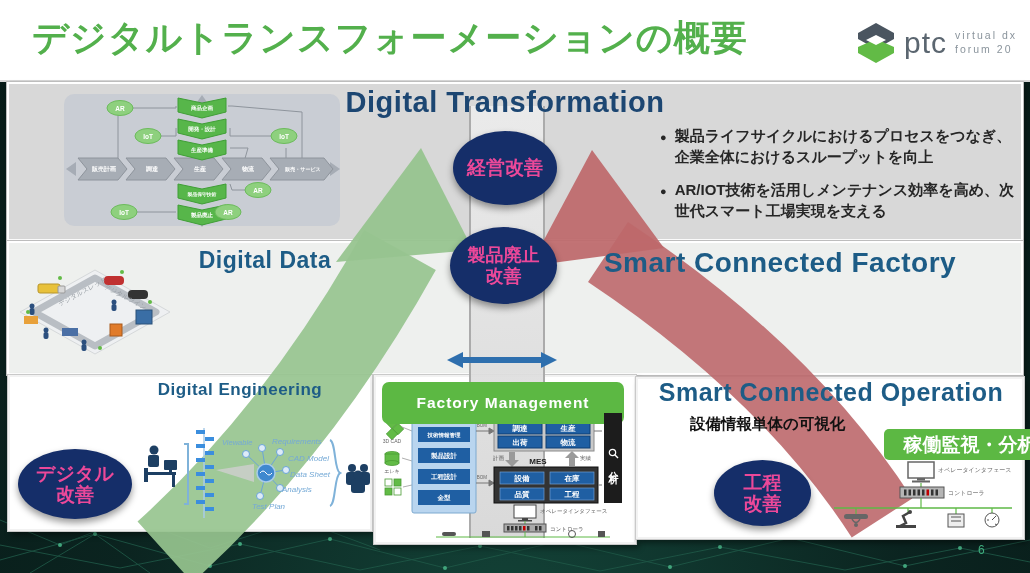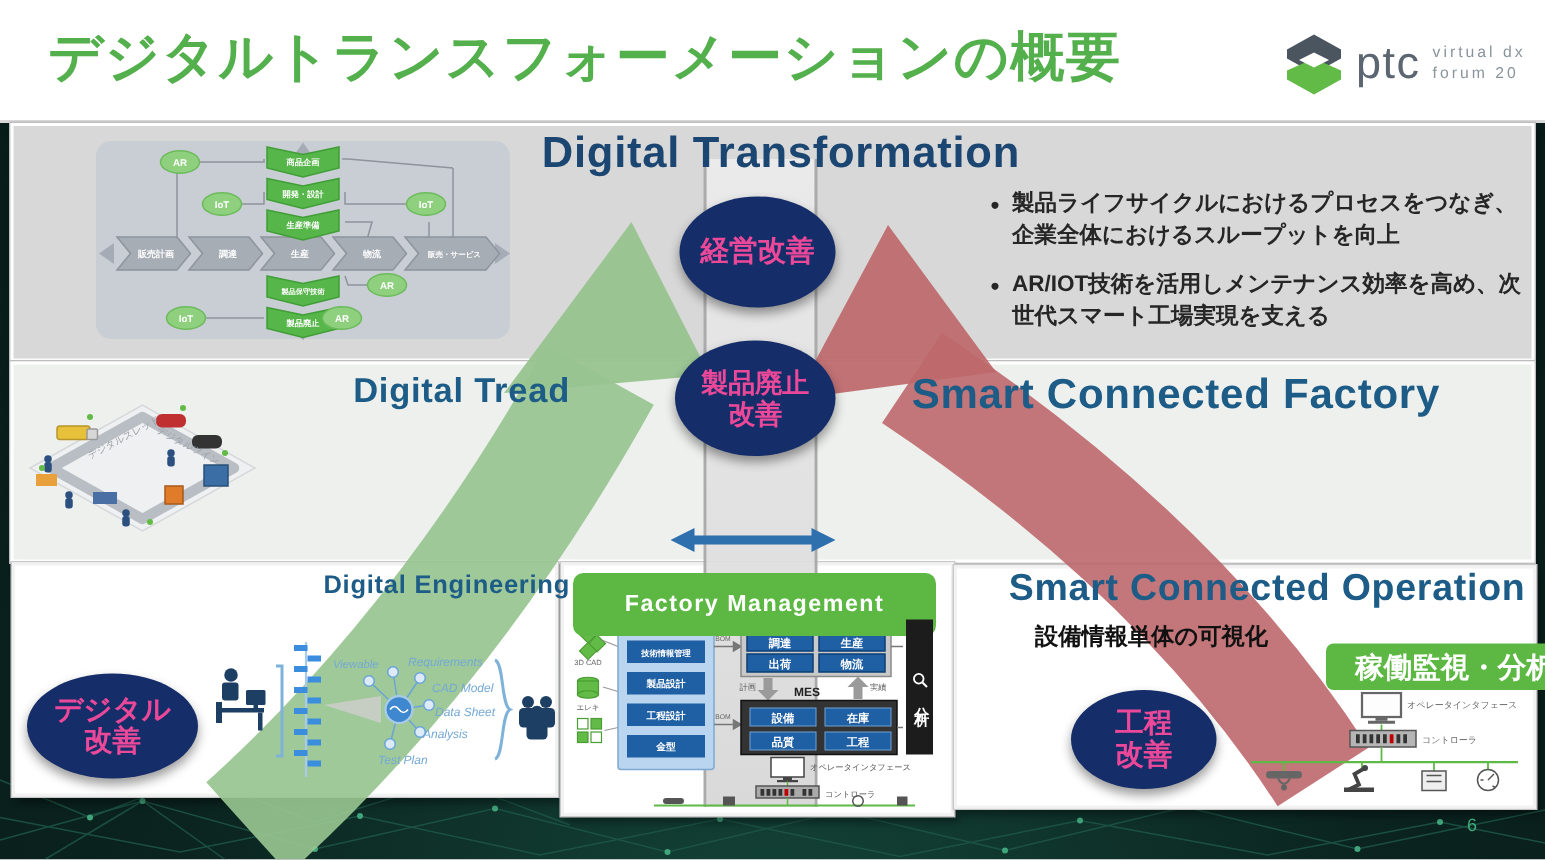--- a/index.html
+++ b/index.html
@@ -15,21 +15,21 @@
   .band{z-index:1;box-shadow:0 0 0 1px #bdbdbd,2px 3px 5px rgba(0,0,0,.4);border:2px solid #ffffff;}
   .band1{left:7px;top:82px;width:1012px;height:155px;background:#d8d8d8;}
   .band2{left:7px;top:241px;width:1012px;height:130px;background:#eef0ee;}
   .panel{background:#ffffff;z-index:1;border:2px solid #f2f2f2;box-shadow:0 0 0 1px #c9c9c9,3px 4px 6px rgba(0,0,0,.45);}
   .p-left{left:8px;top:375px;width:360px;height:152px;}
   .p-mid{left:374px;top:375px;width:258px;height:165px;}
   .p-right{left:636px;top:377px;width:384px;height:158px;}
   .column{left:469px;top:106px;width:72px;height:432px;z-index:2;
           background:linear-gradient(180deg,rgba(236,236,236,.92),rgba(214,214,214,.92));
           border-left:2px solid #ababab;border-right:2px solid #ababab;}
-  .hd{font-weight:bold;color:#1d5c86;text-align:right;z-index:4;letter-spacing:.5px;white-space:nowrap;}
+  .hd{font-weight:bold;color:#1d5c86;text-align:center;z-index:4;letter-spacing:.5px;white-space:nowrap;}
   .oval{background:#152e69;border-radius:50%;color:#ec4899;font-weight:bold;display:flex;flex-direction:column;
         align-items:center;justify-content:center;text-align:center;z-index:6;line-height:1.12;
         box-shadow:0 4px 7px rgba(0,0,0,.4);}
   .bullets{left:660px;top:126px;width:358px;z-index:4;}
   .bullet{display:flex;gap:8px;font-size:15px;font-weight:bold;color:#262626;line-height:1.38;}
   .bullet+.bullet{margin-top:13px;}
   .bullet .dot{font-size:11px;margin-top:4px;color:#262626;}
   .desc{left:202px;top:304px;width:652px;background:#f5f1da;z-index:4;padding:5px 4px;
         font-size:15.5px;font-weight:bold;color:#1a1a1a;text-align:center;line-height:1.45;}
   .fm-header{left:382px;top:382px;width:242px;height:42px;background:#5cb843;border-radius:7px;color:#fff;
@@ -174,21 +174,21 @@
     <g fill="#ffffff" font-size="6.5" font-weight="bold" text-anchor="middle">
       <text x="58" y="18.5">AR</text>
       <text x="86" y="46.5">IoT</text>
       <text x="222" y="46.5">IoT</text>
       <text x="196" y="100.5">AR</text>
       <text x="166" y="122.5">AR</text>
       <text x="62" y="122.5">IoT</text>
     </g>
   </svg>
 
-  <div class="abs hd" style="left:150px;top:247px;width:230px;font-size:23px;">Digital Tread</div>
+  <div class="abs hd" style="left:150px;top:247px;width:230px;font-size:23px;">Digital Data</div>
   <div class="abs hd" style="left:600px;top:247px;width:360px;font-size:28px;">Smart Connected Factory</div>
 
   <svg class="abs" style="left:10px;top:250px;z-index:4" width="170" height="120" viewBox="0 0 170 120">
     <polygon points="10,62 85,20 160,62 85,104" fill="#eef0f2" stroke="#d5d8da"></polygon>
     <polygon points="24,62 85,28 146,62 85,96" fill="none" stroke="#b9bec4" stroke-width="7" stroke-linejoin="round"></polygon>
     <rect x="28" y="34" width="22" height="9" rx="2" fill="#e8c13a" stroke="#b7952a"></rect>
     <rect x="48" y="36" width="7" height="7" rx="1" fill="#d7d7d7" stroke="#999"></rect>
     <rect x="94" y="26" width="20" height="9" rx="4" fill="#c03030"></rect>
     <rect x="118" y="40" width="20" height="9" rx="4" fill="#333333"></rect>
     <rect x="126" y="60" width="16" height="14" fill="#3a6ea5" stroke="#2a5078"></rect>

